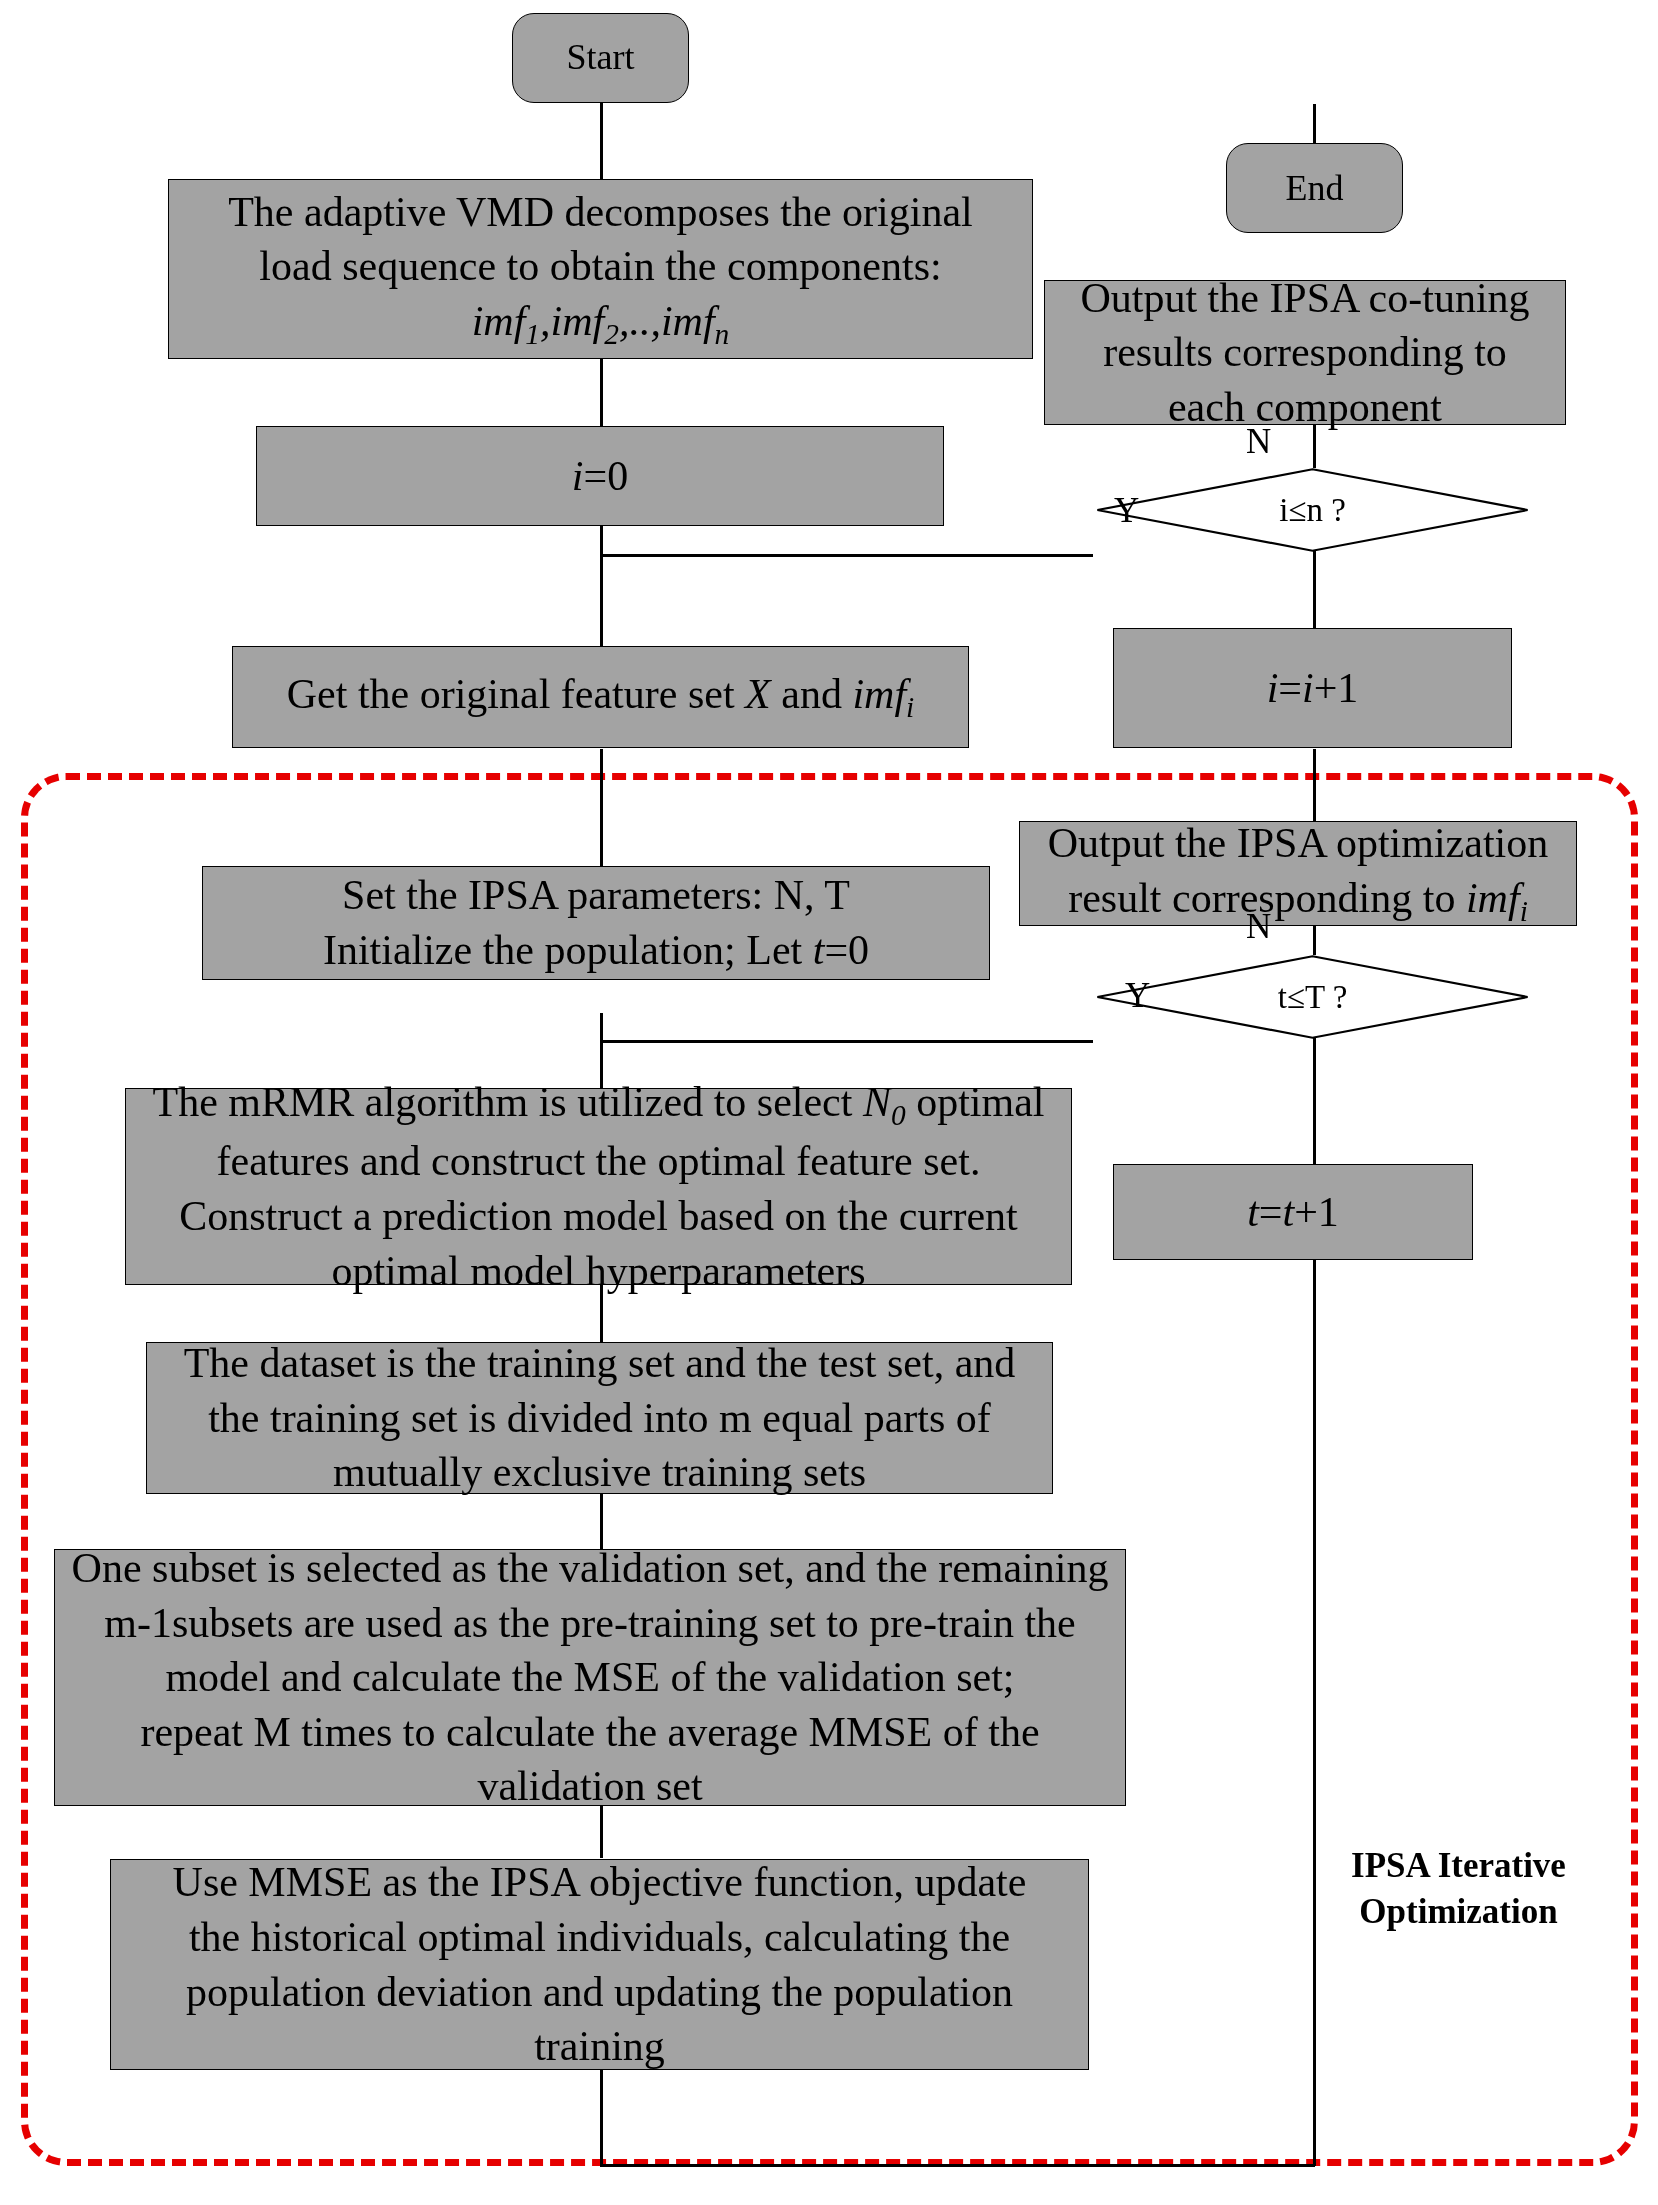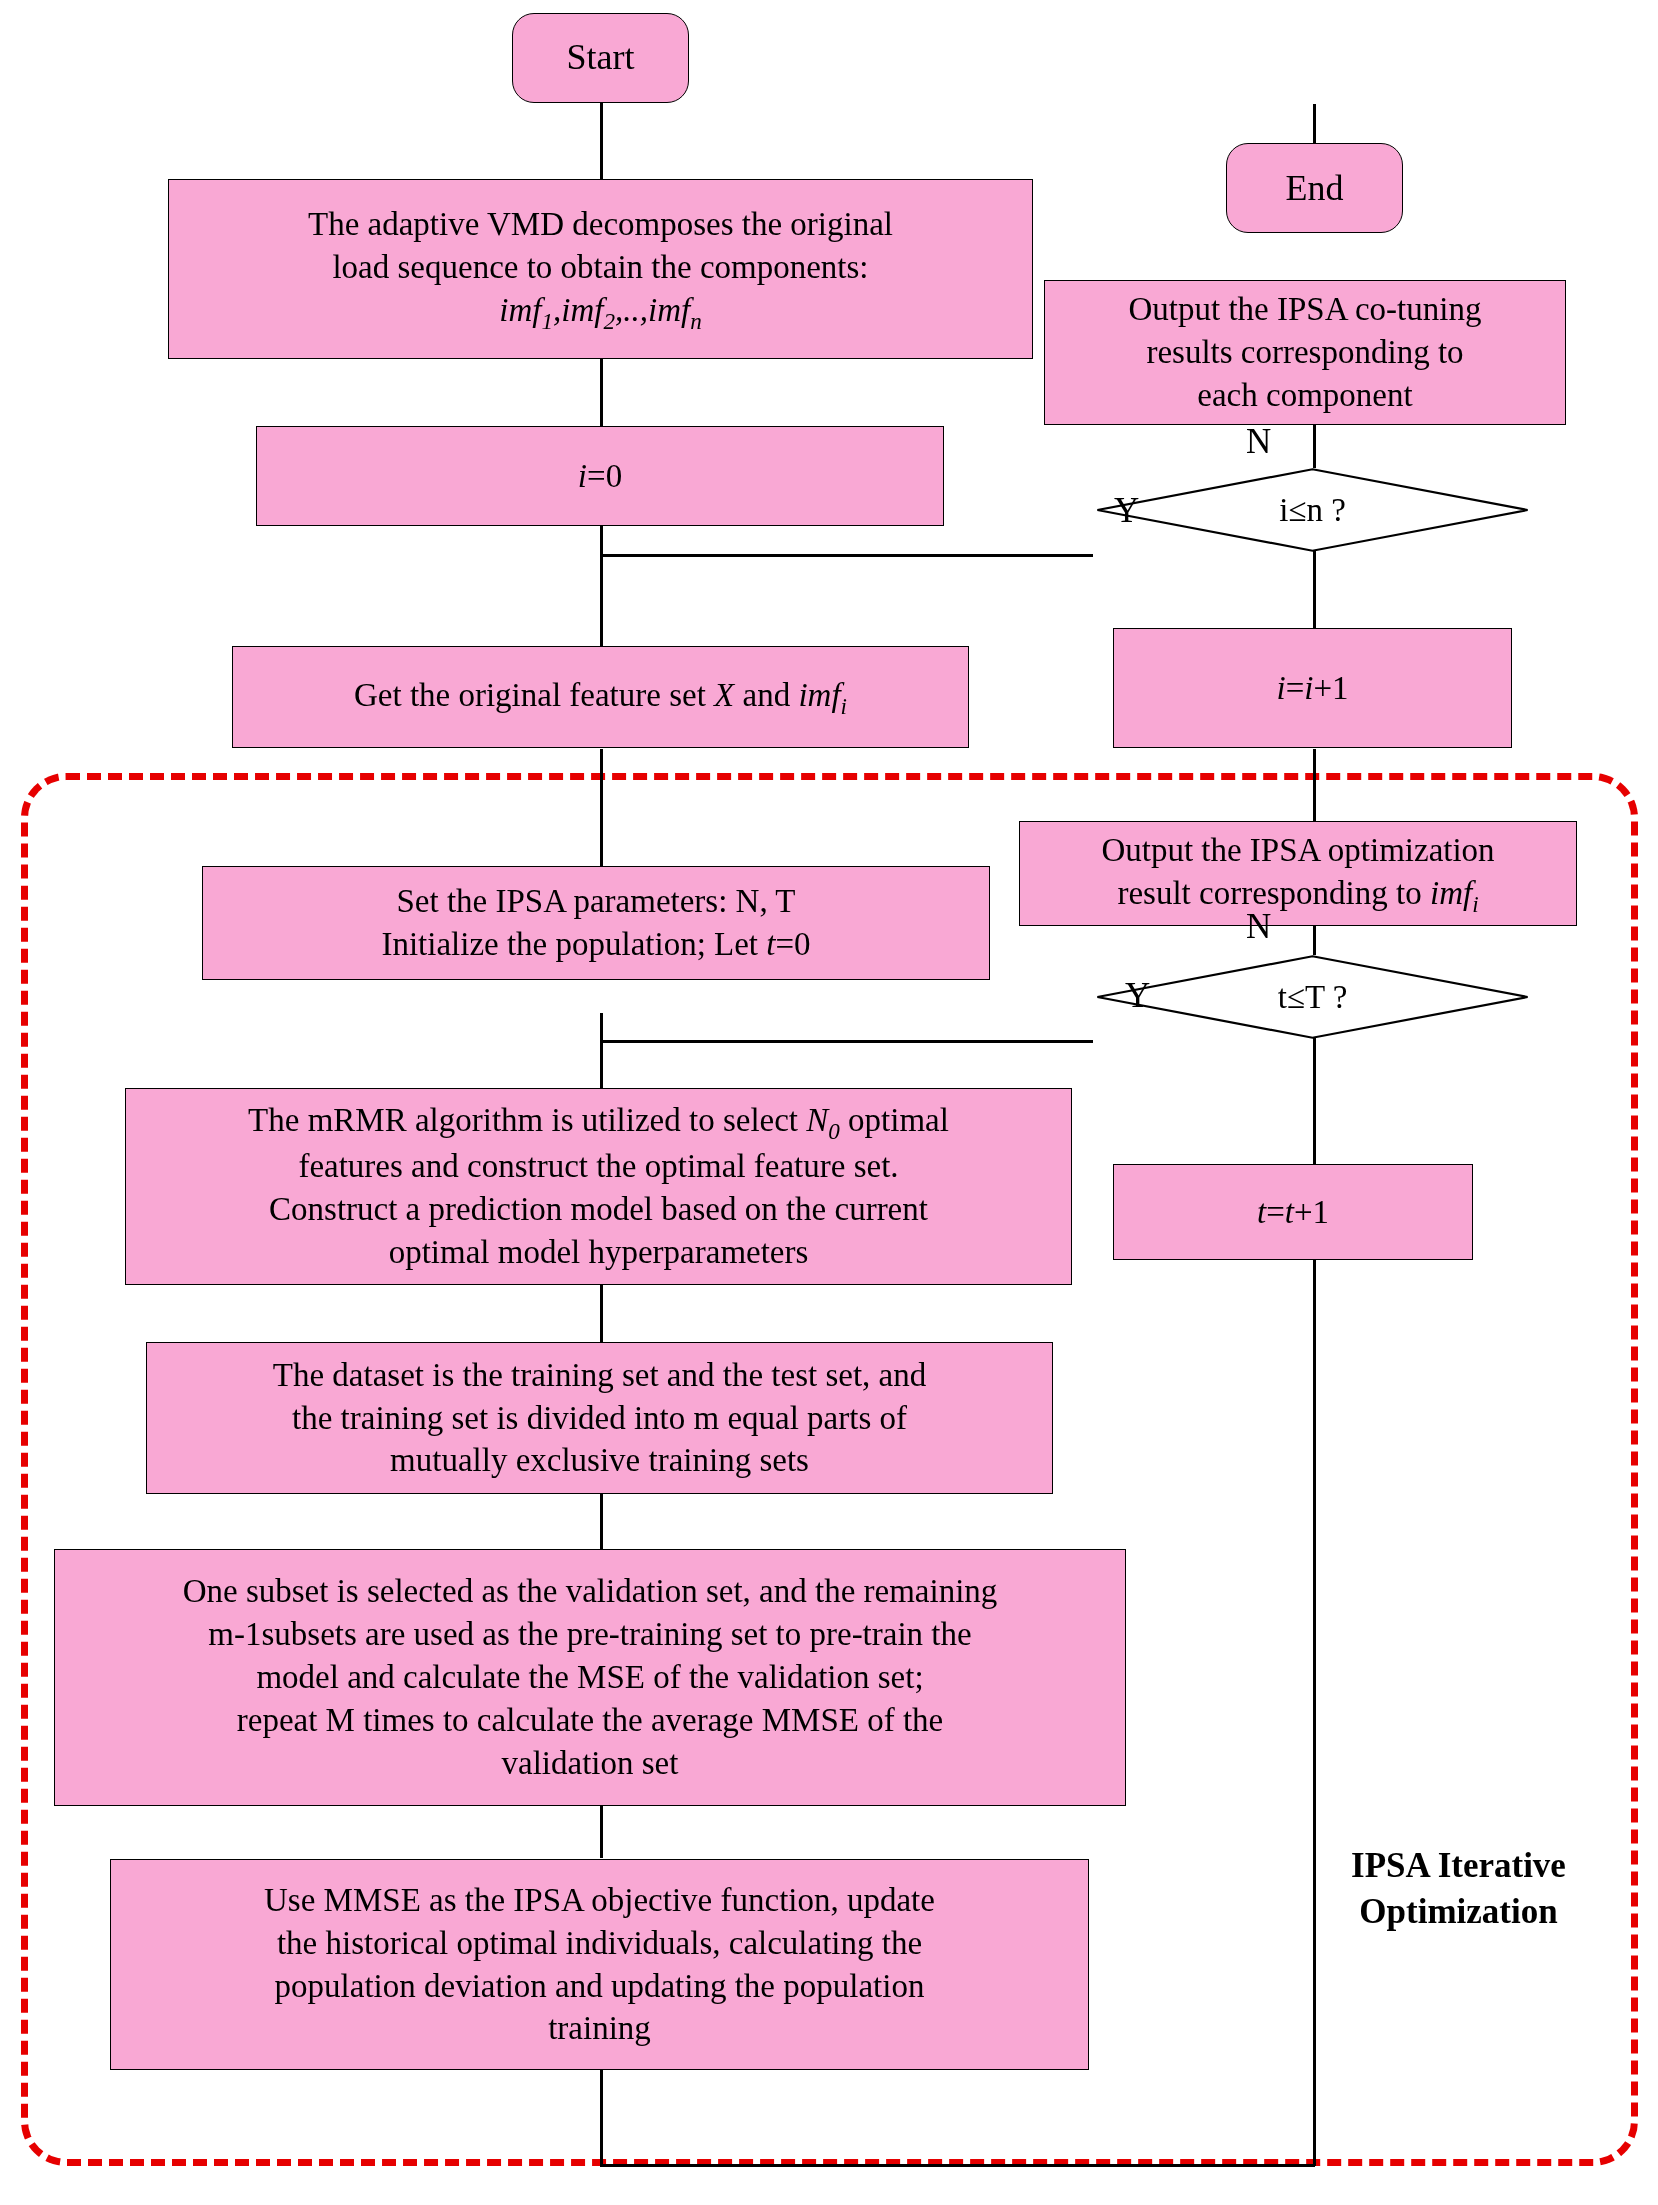--- a/index.html
+++ b/index.html
@@ -19,40 +19,40 @@
   }
   
   .node {
     position: absolute;
     box-sizing: border-box;
     display: flex;
     align-items: center;
     justify-content: center;
     text-align: center;
     border: 1.9px solid #000000;
-    background: #f9a8d4;
+    background: #a3a3a3;
     line-height: 1.30;
     z-index: 5;
   }
   .terminator {
     border-radius: 22px;
   }
   .process { border-radius: 0; }
 
   .node .txt {
     display: block;
     width: 100%;
     padding: 0 9px;
     box-sizing: border-box;
     white-space: pre-line;
   }
 
   
   .fs-term   { font-size: 36px; }
-  .fs-body   { font-size: 33px; }
+  .fs-body   { font-size: 42px; }
 
   
   .mi { font-style: italic; }
   .sub { font-size: 0.70em; vertical-align: sub; font-style: italic; }
 
   
   .diamond {
     position: absolute;
     z-index: 5;
   }

